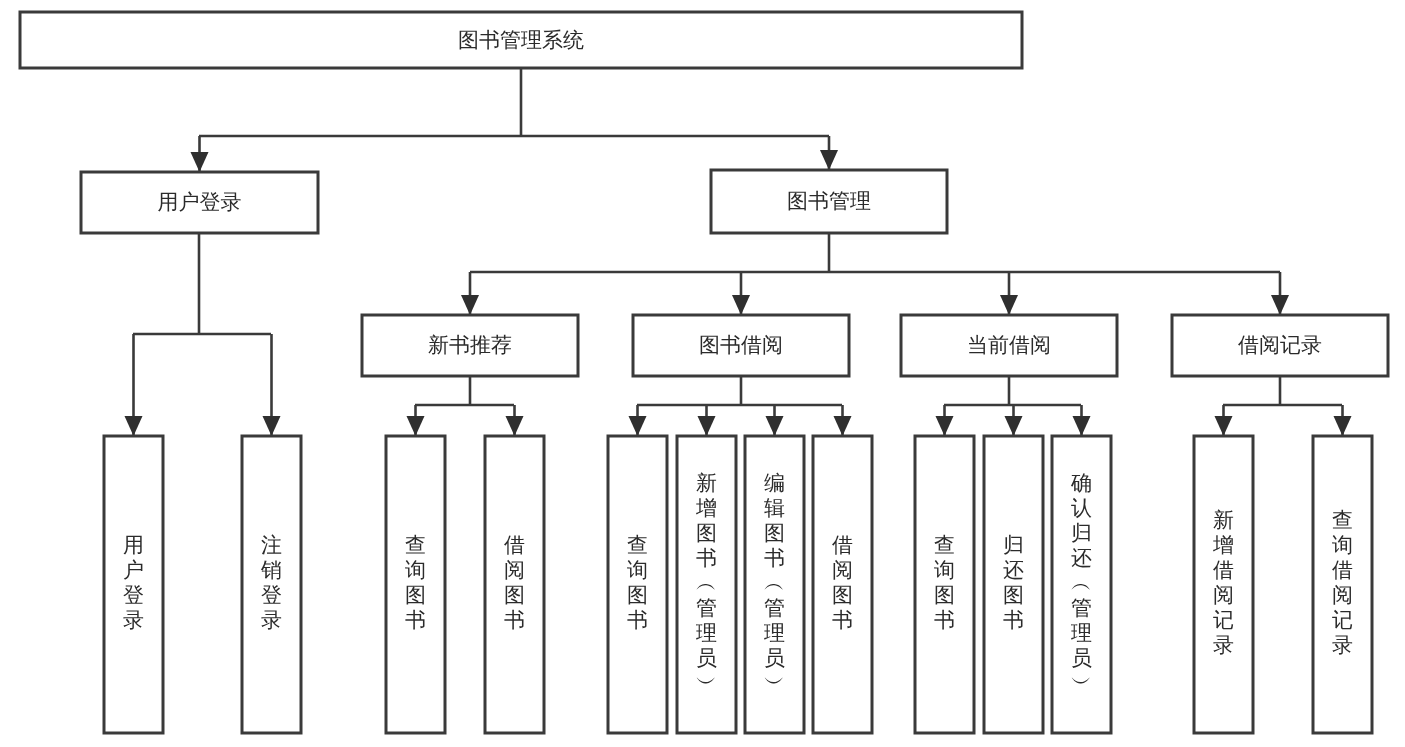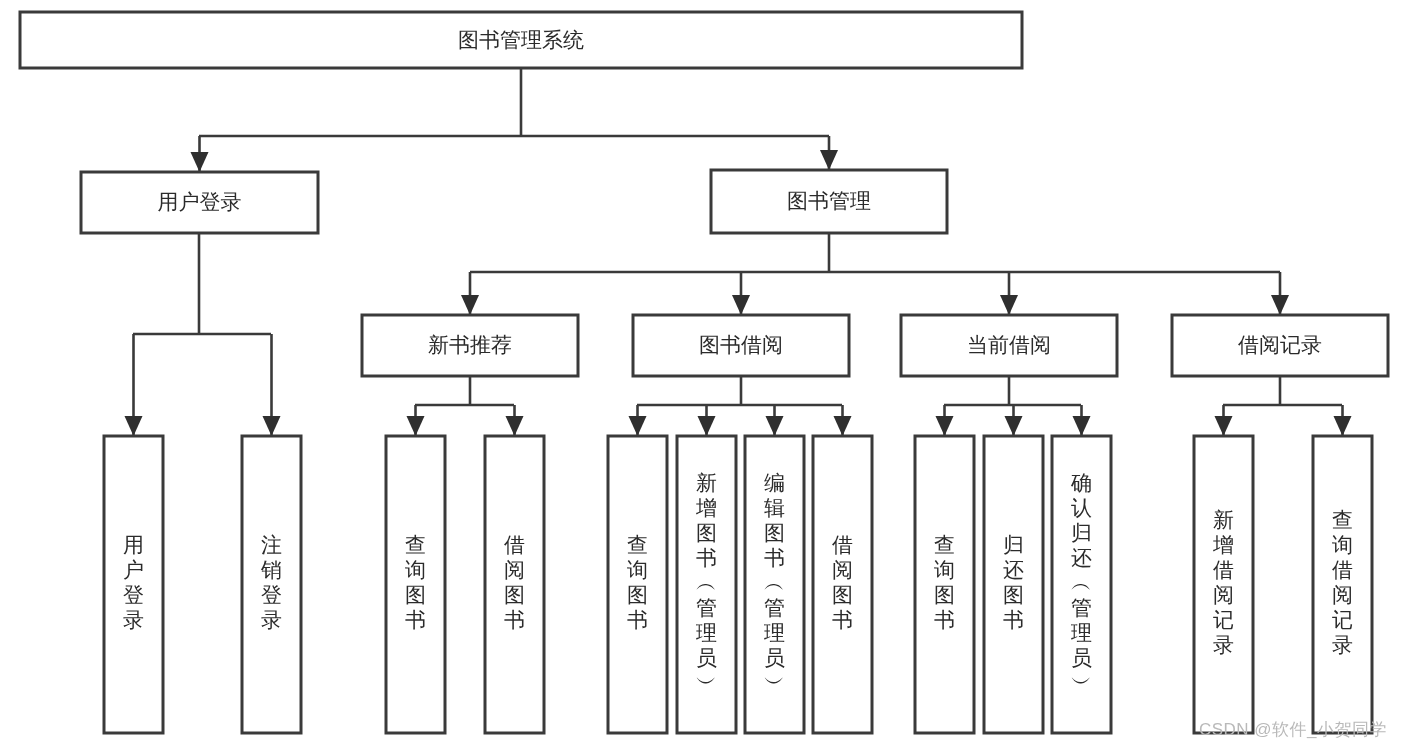--- a/index.html
+++ b/index.html
@@ -217,15 +217,14 @@
           <rect x="1194" y="436" width="59" height="297" class="node-box"></rect>
           <text x="1223.5" class="node-label-vertical"><tspan x="1223.5" y="527">新</tspan><tspan x="1223.5" y="552">增</tspan><tspan x="1223.5" y="577">借</tspan><tspan x="1223.5" y="602">阅</tspan><tspan x="1223.5" y="627">记</tspan><tspan x="1223.5" y="652">录</tspan></text>
         </g>
         <g>
           <rect x="1313" y="436" width="59" height="297" class="node-box"></rect>
           <text x="1342.5" class="node-label-vertical"><tspan x="1342.5" y="527">查</tspan><tspan x="1342.5" y="552">询</tspan><tspan x="1342.5" y="577">借</tspan><tspan x="1342.5" y="602">阅</tspan><tspan x="1342.5" y="627">记</tspan><tspan x="1342.5" y="652">录</tspan></text>
         </g>
       </g>
   </svg>
 
-  <div class="watermark">CSDN @软件_小贺同学</div>
 
 </div>
 
 </body></html>

